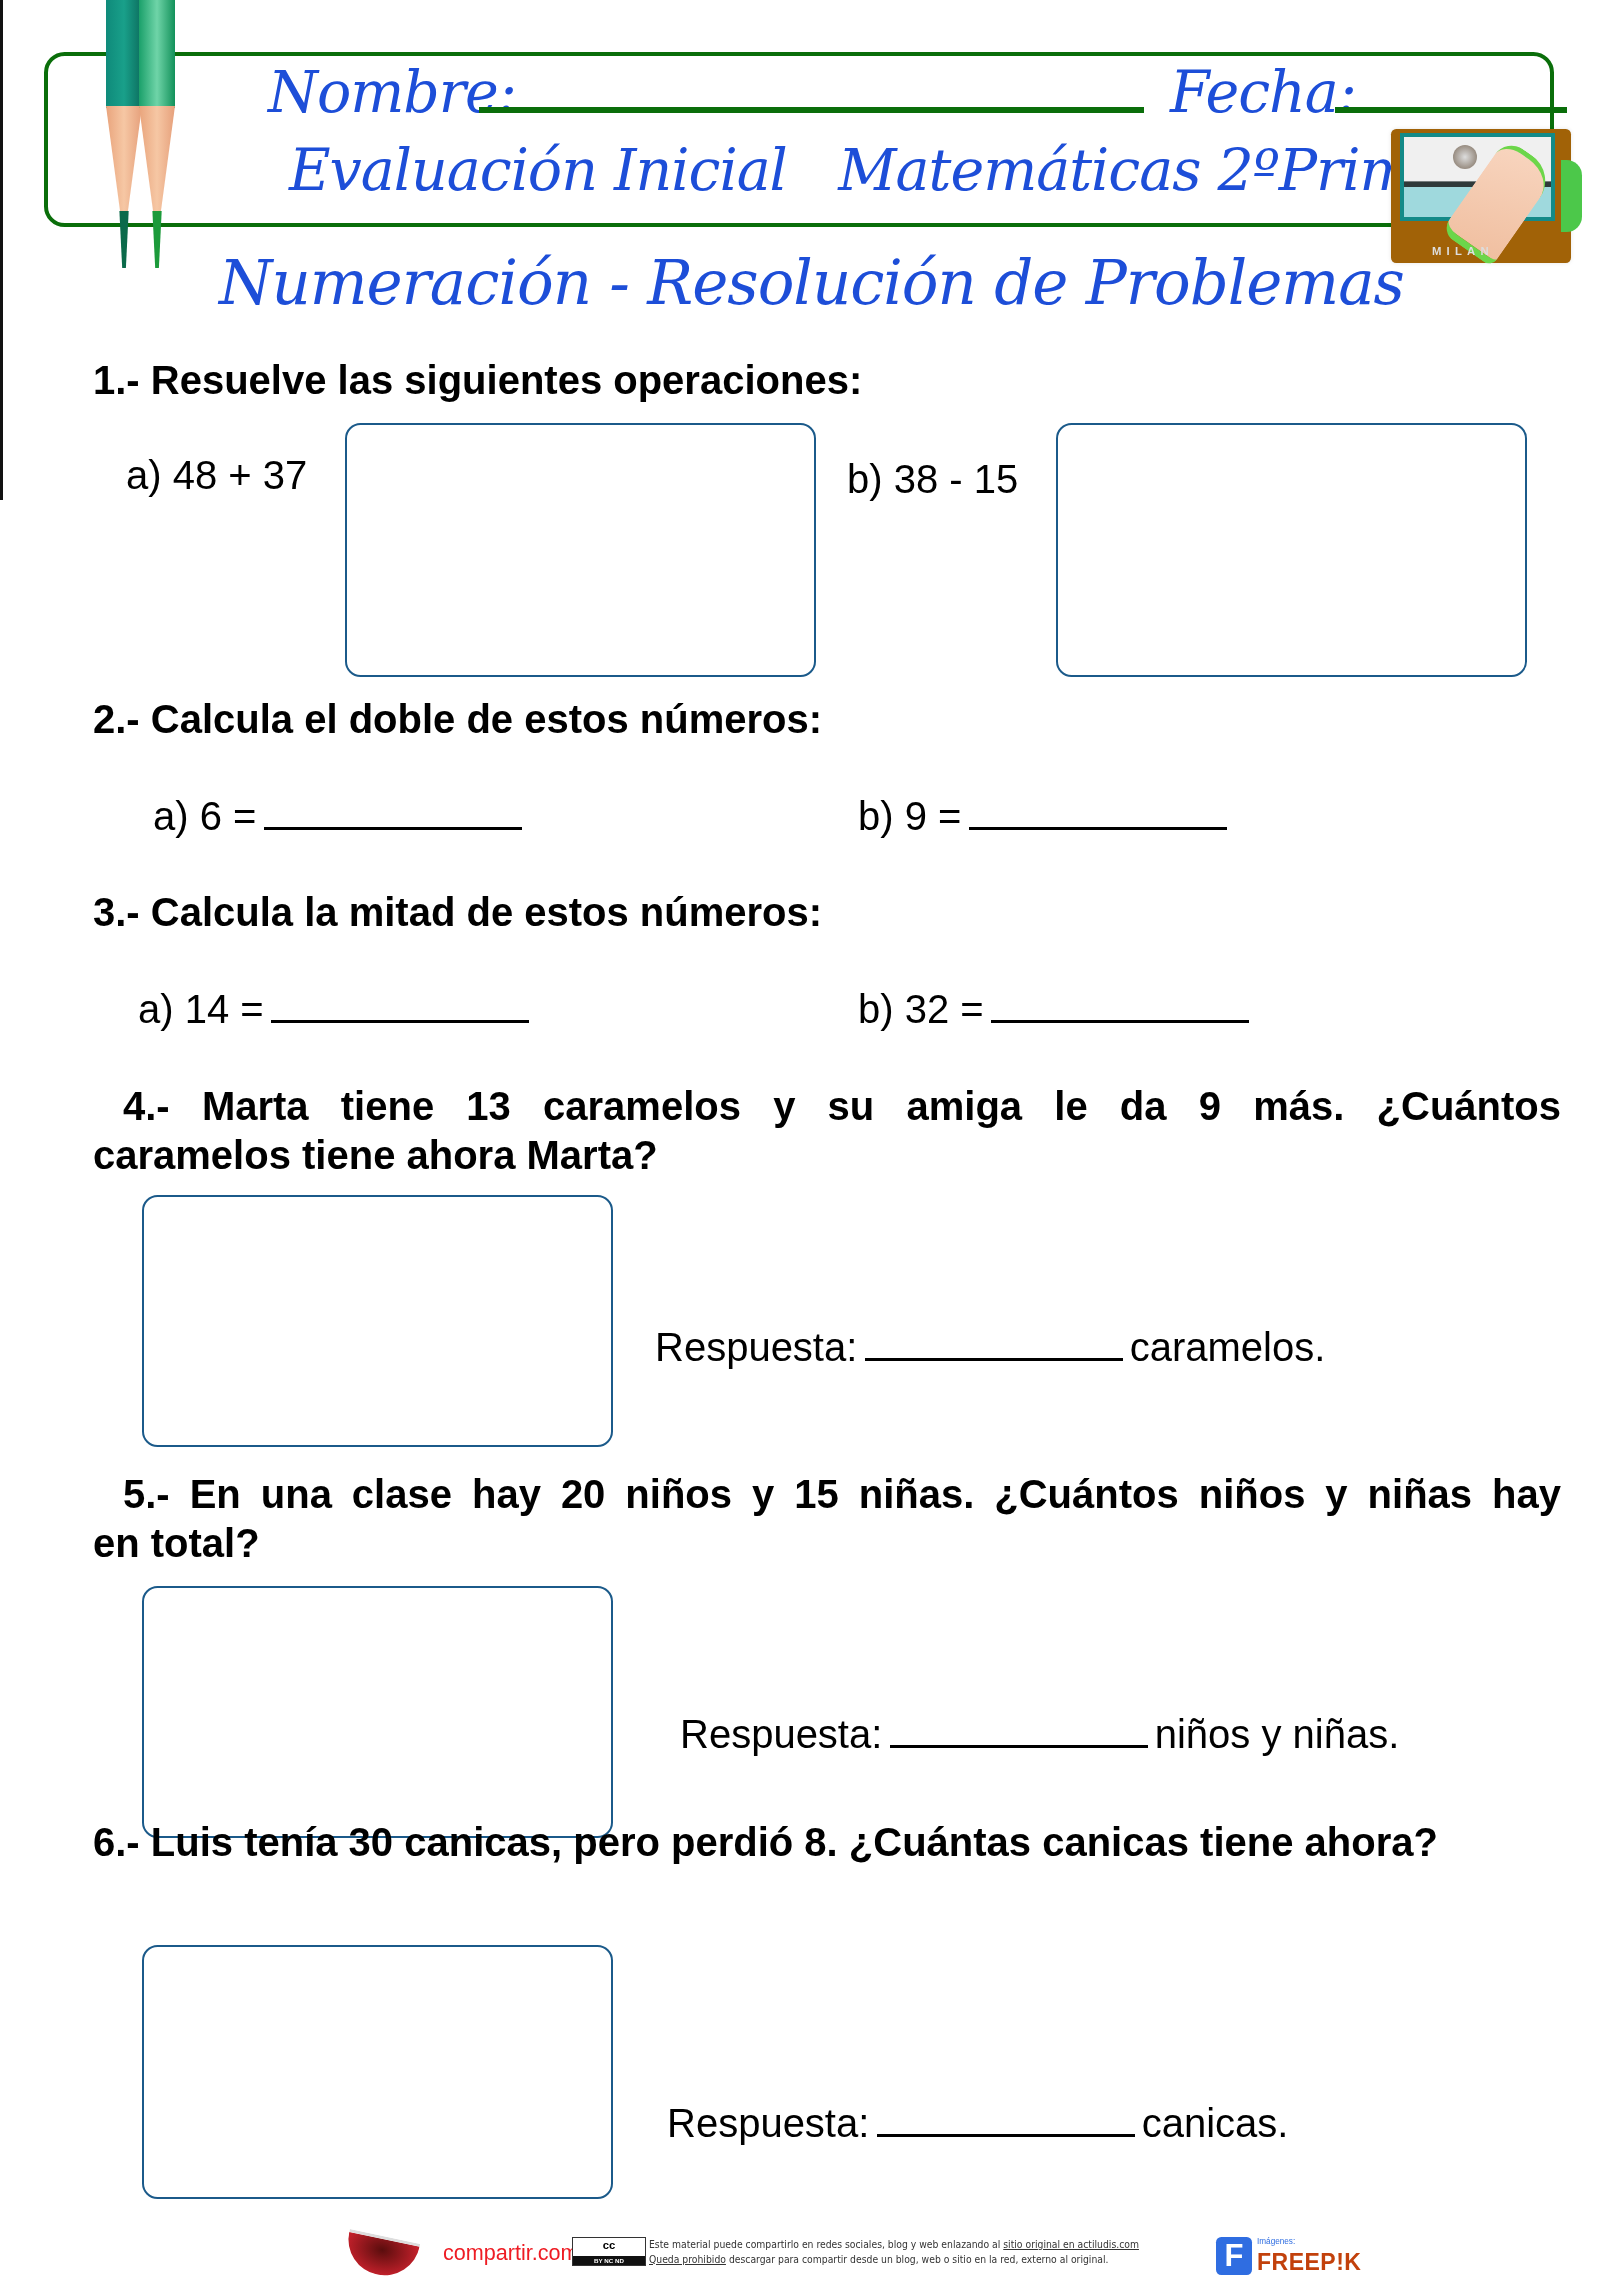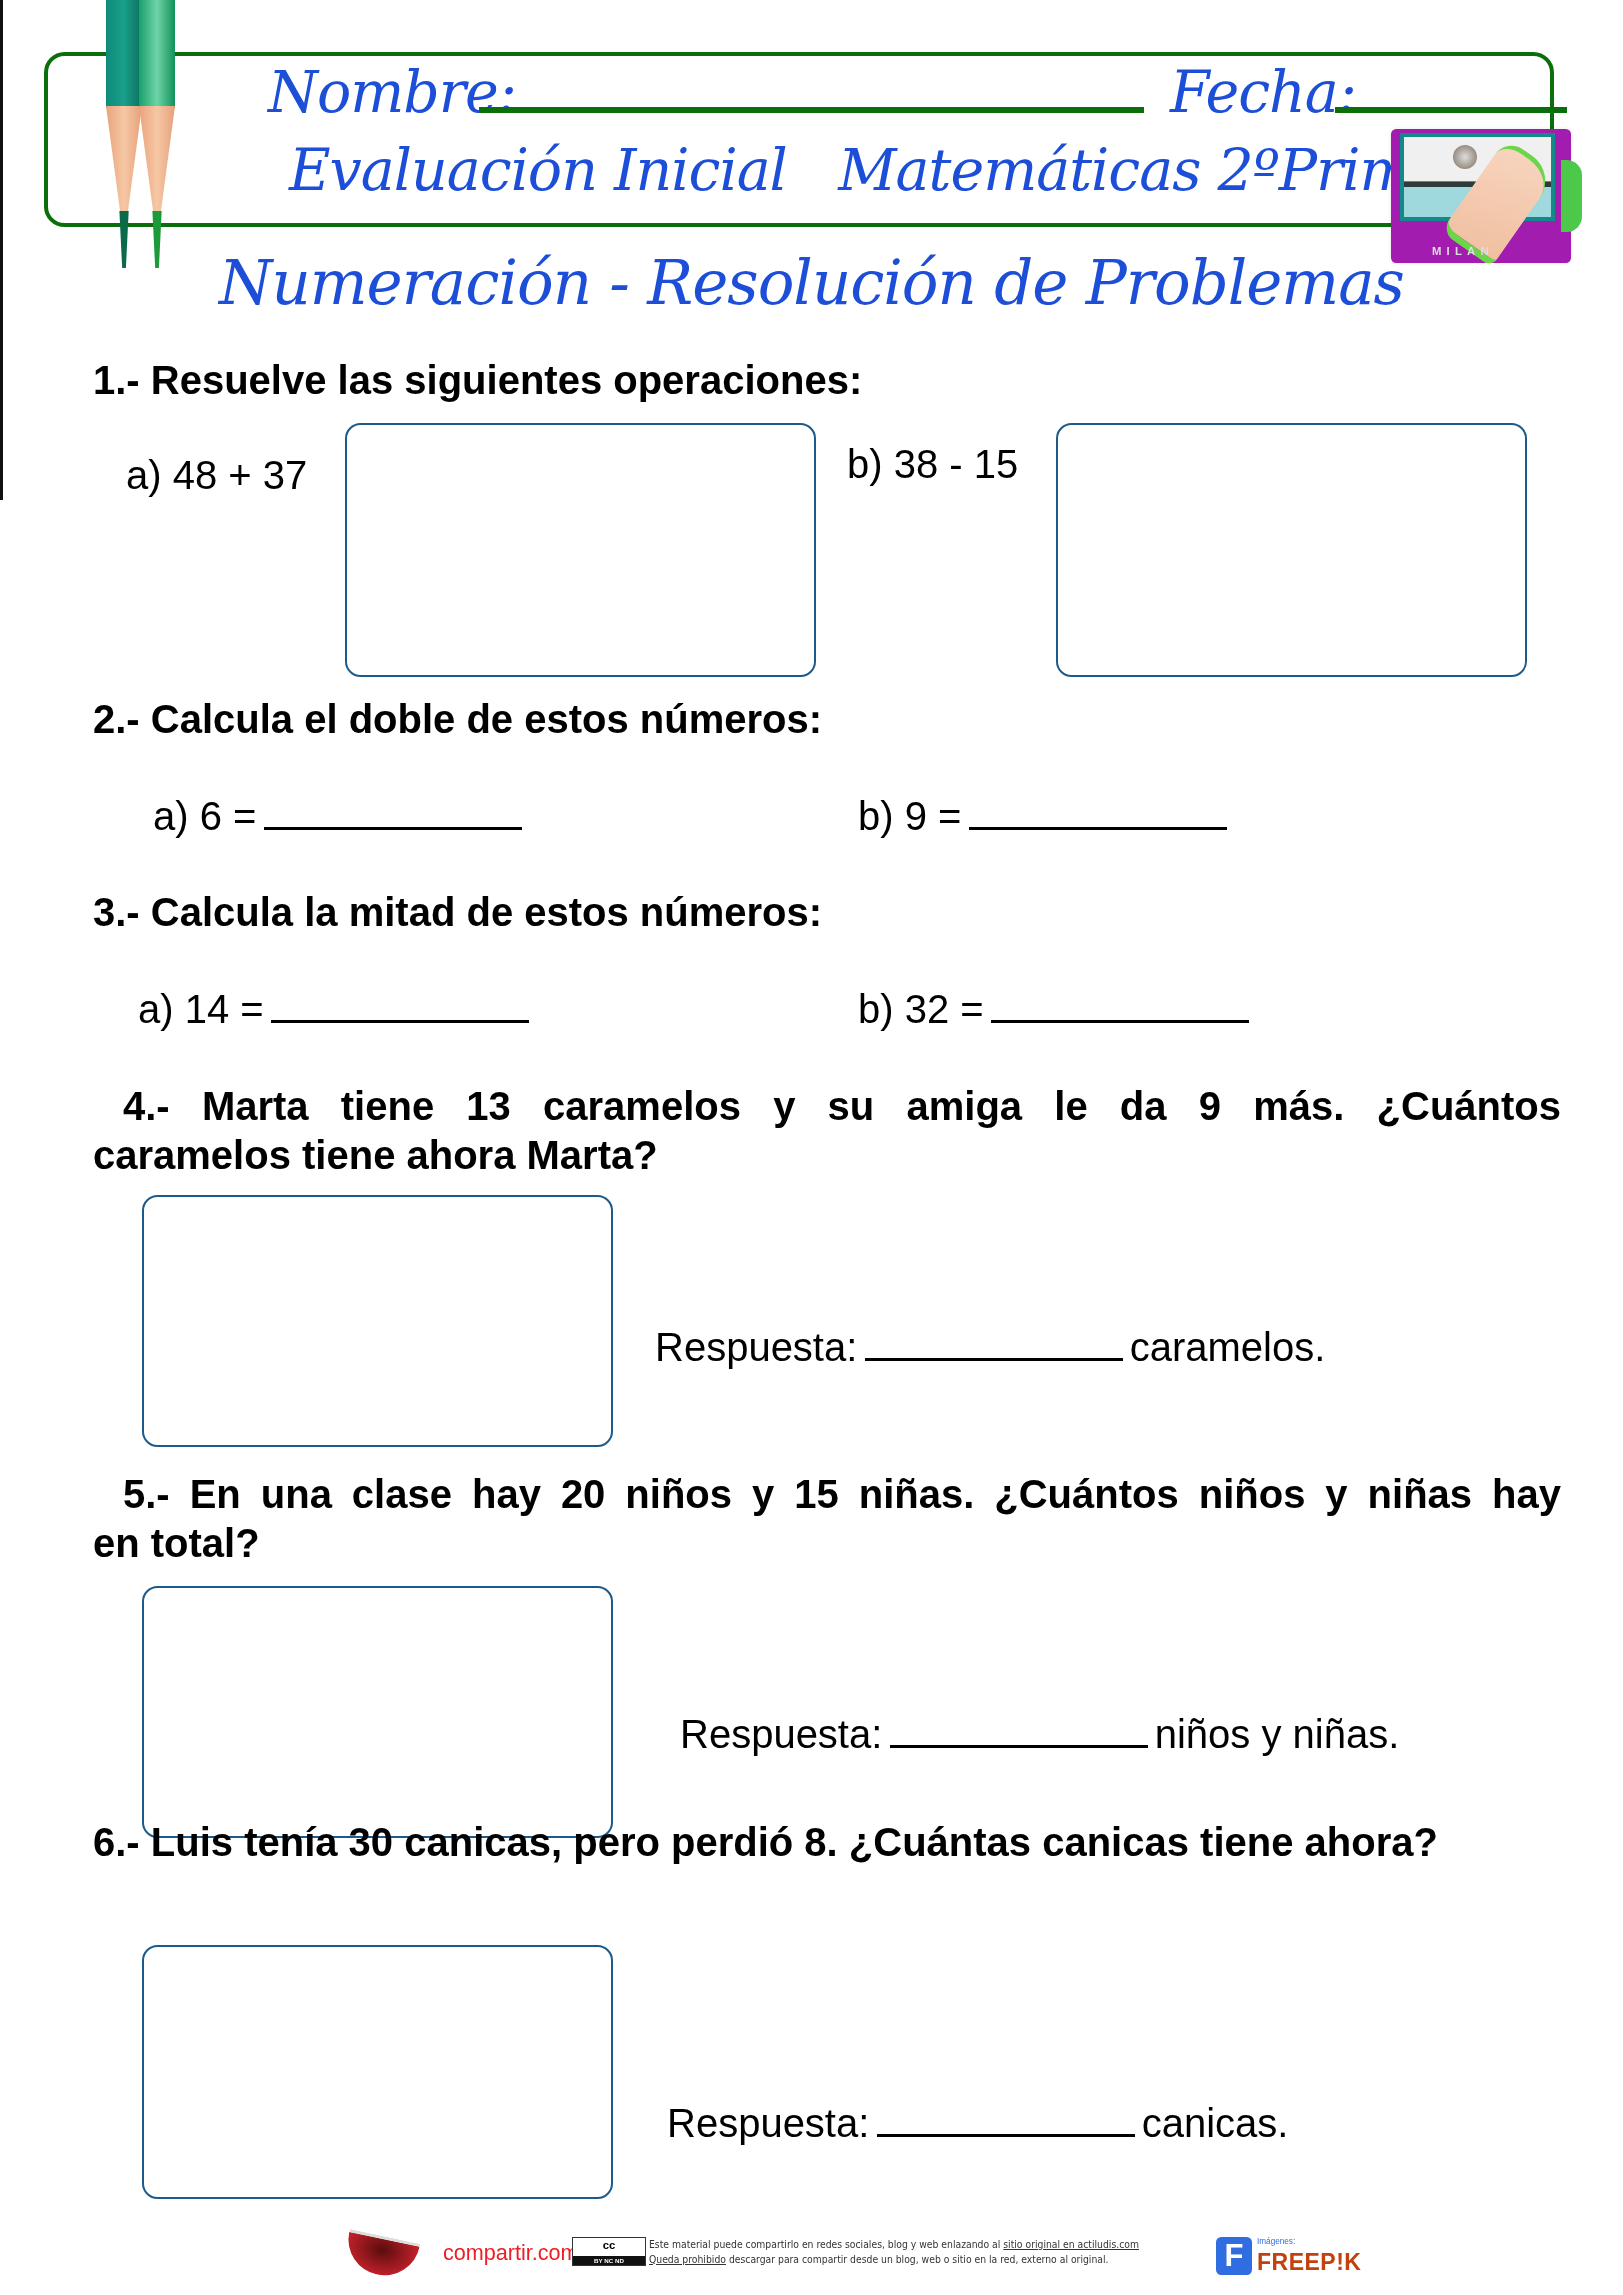--- a/index.html
+++ b/index.html
@@ -17,21 +17,21 @@
   .pencil { top:0; width:36px; }
   .pencil .body { position:absolute; left:0; top:0; width:36px; height:108px; }
   .pencil .wood { position:absolute; left:0; top:106px; width:36px; height:113px; clip-path:polygon(0 0,100% 0,58% 100%,42% 100%); background:linear-gradient(90deg,#e9a47c,#f6c7a4,#e6a07b); }
   .pencil .tip { position:absolute; left:13.4px; top:211px; width:9.3px; height:57px; clip-path:polygon(0 0,100% 0,70% 100%,30% 100%); }
   .pencil1 { left:106px; }
   .pencil1 .body { background:linear-gradient(90deg,#0f8a7a,#19a08a,#0c6e5e); }
   .pencil1 .tip { background:#0b6a4a; }
   .pencil2 { left:139px; }
   .pencil2 .body { background:linear-gradient(90deg,#1aa06a,#6fd4a8,#12915a); }
   .pencil2 .tip { background:#1c9a3a; }
-  .sharpener { left:1391px; top:129px; width:180px; height:134px; background:#a21caf; border-radius:5.2px; box-shadow:0 0 4.1px rgba(0,0,0,0.1); }
+  .sharpener { left:1391px; top:129px; width:180px; height:134px; background:#a16207; border-radius:5.2px; box-shadow:0 0 4.1px rgba(0,0,0,0.1); }
   .sharpener .blade { position:absolute; left:9.3px; top:4.1px; width:155px; height:88px; border:4.1px solid #138a88; background:linear-gradient(#f0f0f0 55%,#2f3a3a 56%,#2f3a3a 62%,#9fd9dd 63%); box-sizing:border-box; }
   .sharpener .screw { position:absolute; left:62px; top:15.5px; width:24px; height:24px; border-radius:50%; background:radial-gradient(#ddd,#7a6a5a); }
   .sharpener .shaving { position:absolute; left:77px; top:15.5px; width:62px; height:103px; background:linear-gradient(160deg,#f8d5bf,#f0bfa0); border-radius:20.6px 31px 10.3px 15.5px; transform:rotate(35deg); border-top:5.2px solid #6cd64a; border-bottom:7.2px solid #6cd64a; }
   .sharpener .green-pencil { position:absolute; left:170px; top:31px; width:20.6px; height:72px; background:#4cc84a; border-radius:0 15.5px 15.5px 0; }
   .sharpener .brand { position:absolute; left:41px; top:116px; font-size:11.3px; color:#ddd; letter-spacing:5.2px; font-weight:bold; }
   .q { font-size:40px; font-weight:bold; }
   .q-wide { left:93px; width:1438px; text-align:justify; text-align-last:justify;margin-left:30px; }
   .q-wide2 { left:93px; }
   .op { font-size:40px; font-weight:normal; }
   .work-box { border:2.1px solid #1b5a8a; border-radius:15.5px; box-sizing:border-box; background:#fff; }
@@ -77,21 +77,21 @@
   <div class="shaving"></div>
   <div class="green-pencil"></div>
   <div class="brand">MILAN</div>
 </div>
 
 <div class="abs script subtitle">Numeración - Resolución de Problemas</div>
 
 <div class="abs q" style="left:93px; top:358px;">1.- Resuelve las siguientes operaciones:</div>
 <div class="abs op" style="left:126px; top:453px;">a) 48 + 37</div>
 <div class="abs work-box" style="left:345px; top:423px; width:471px; height:254px;"></div>
-<div class="abs op" style="left:847px; top:442px;">b) 38 - 15</div>
+<div class="abs op" style="left:847px; top:457px;">b) 38 - 15</div>
 <div class="abs work-box" style="left:1056px; top:423px; width:471px; height:254px;"></div>
 
 <div class="abs q" style="left:93px; top:697px;">2.- Calcula el doble de estos números:</div>
 <div class="abs op" style="left:138px; top:794px;margin-left:15px;">
   <span>a) 6 =</span><span class="blank" style="width:258px;"></span>
 </div>
 <div class="abs op" style="left:858px; top:794px;">
   <span>b) 9 =</span><span class="blank" style="width:258px;"></span>
 </div>
 

